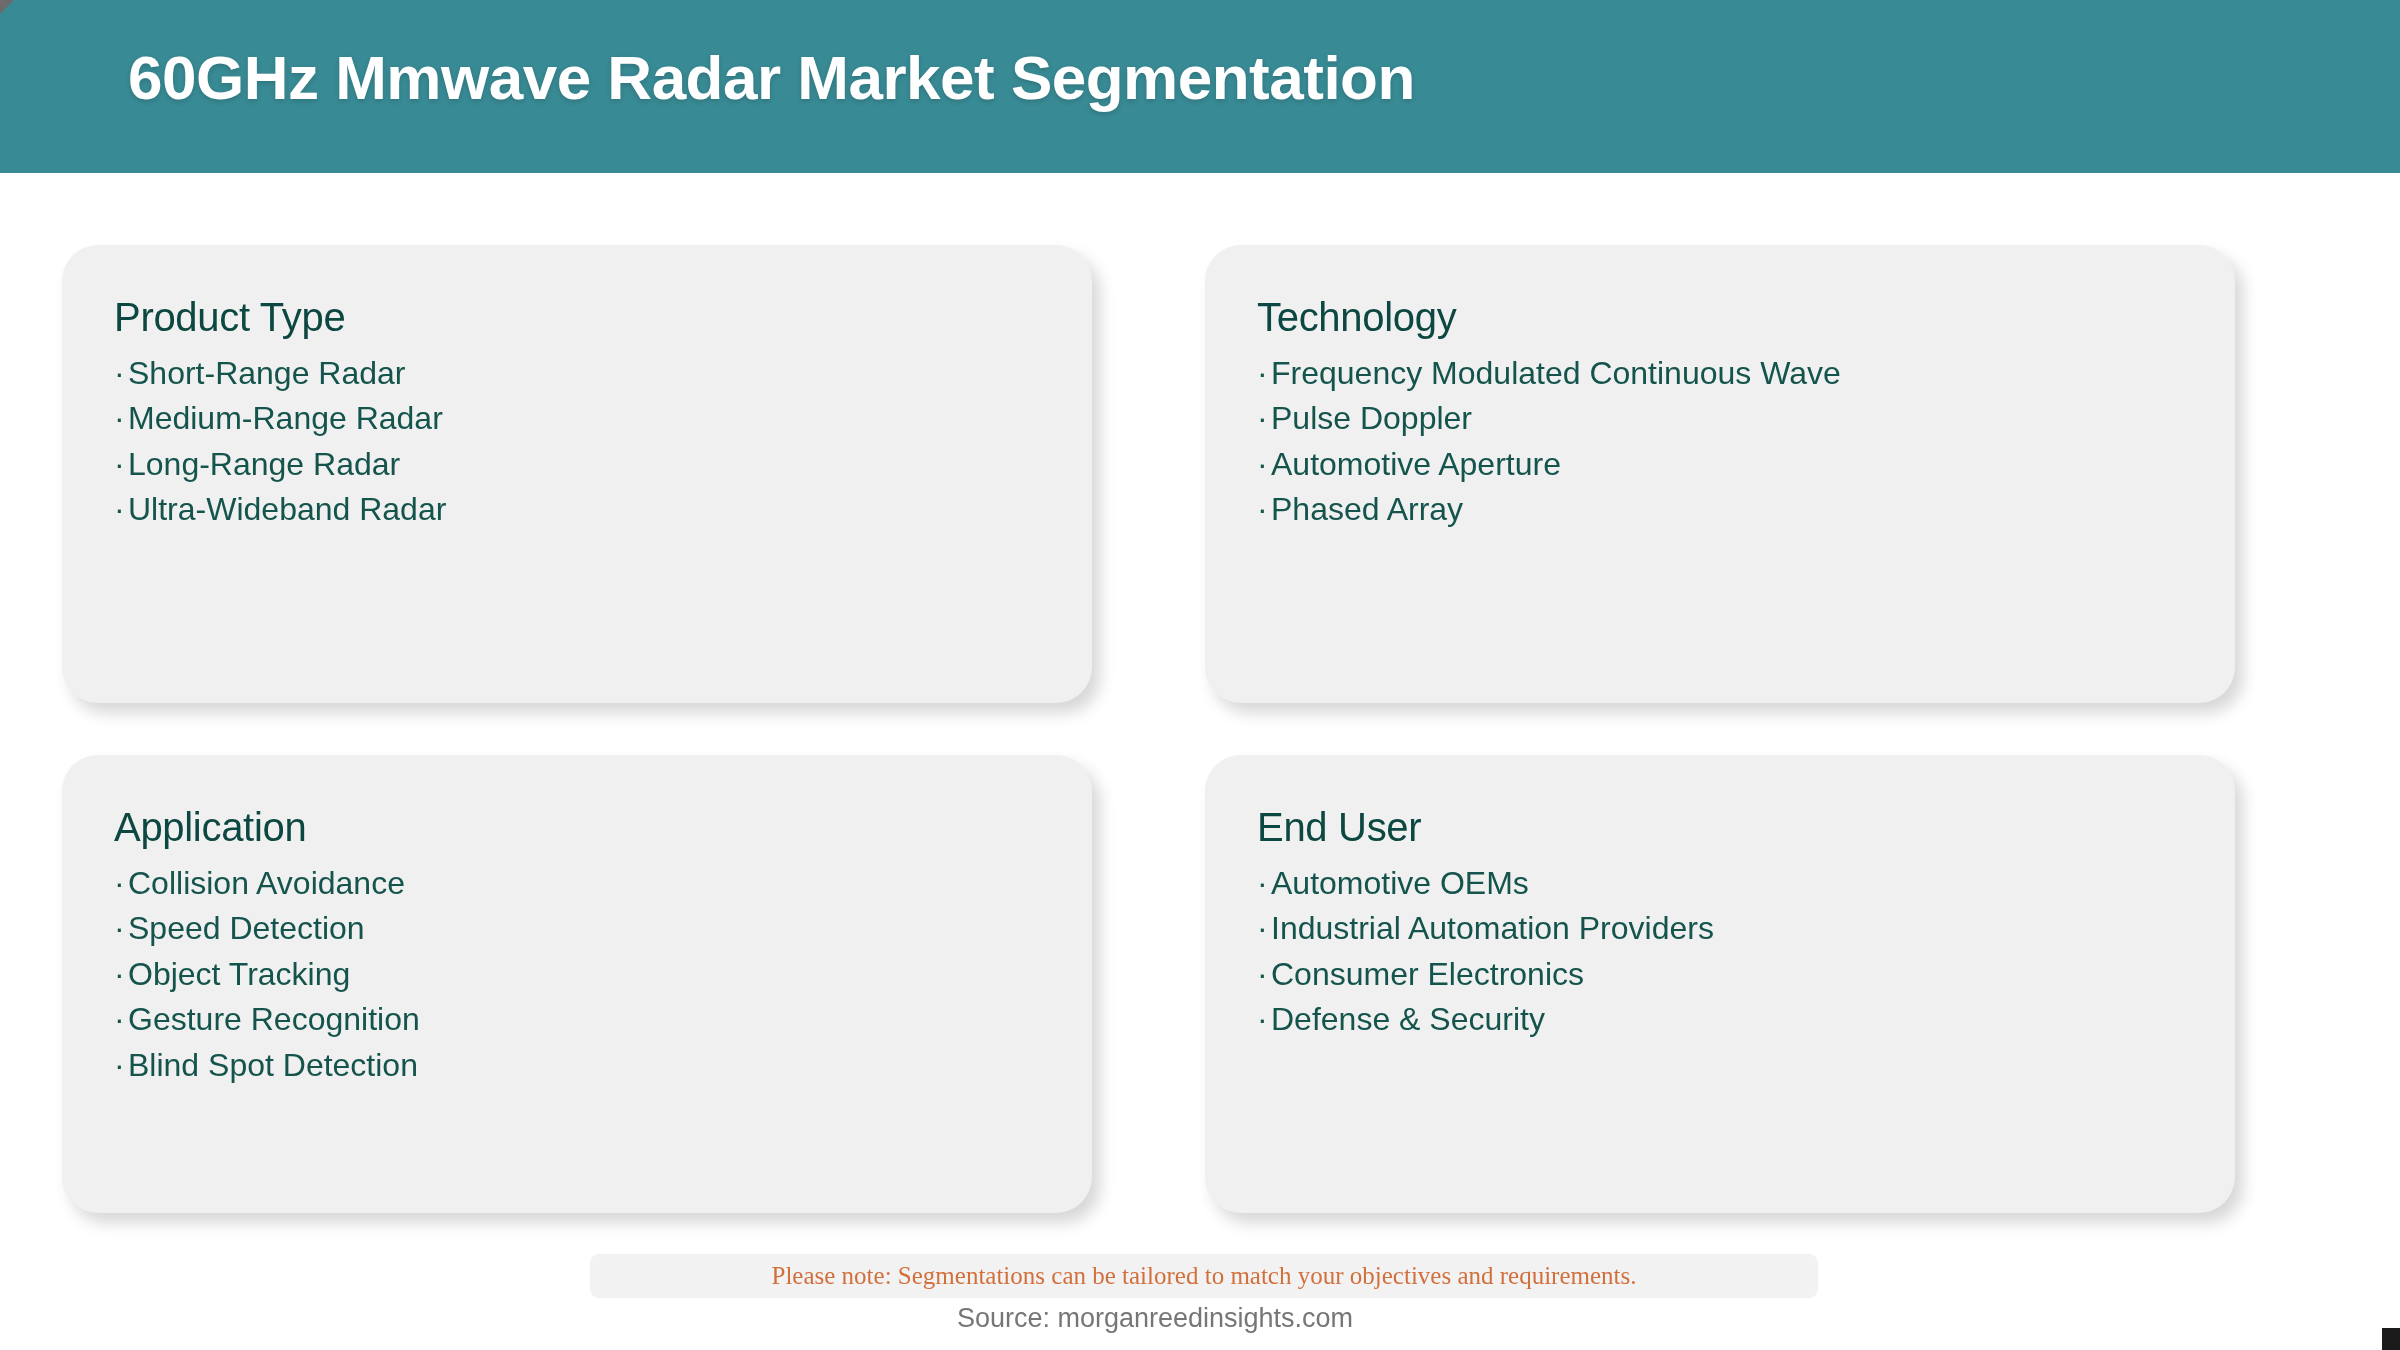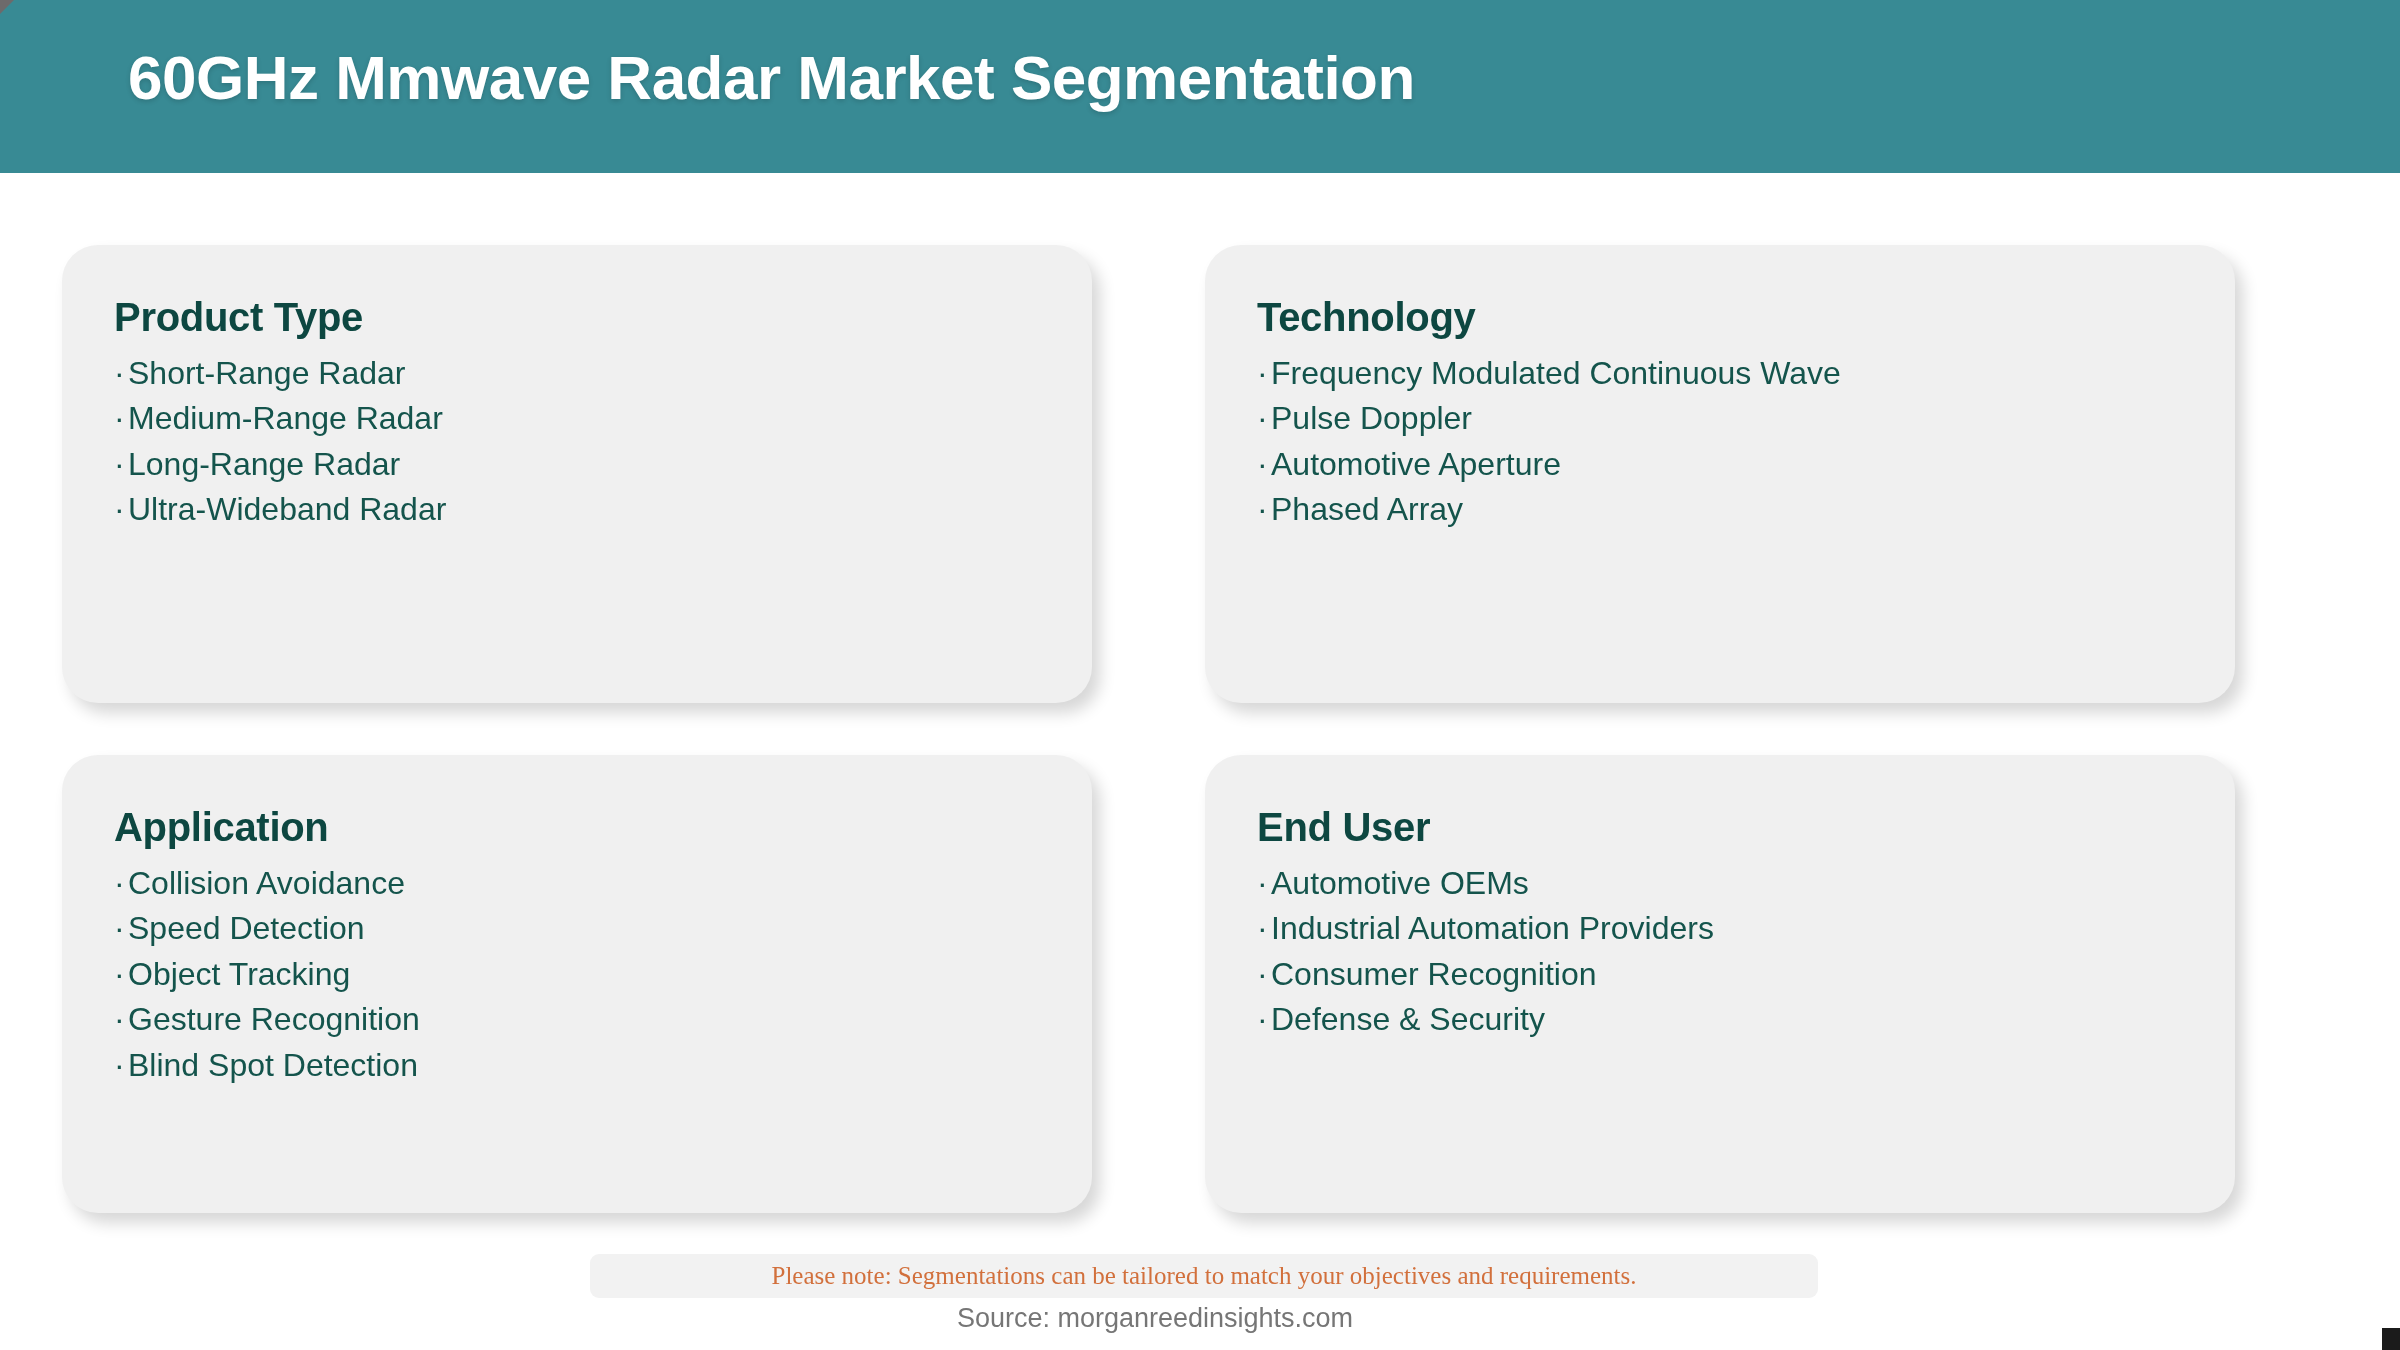--- a/index.html
+++ b/index.html
@@ -55,21 +55,21 @@
     box-shadow:8px 10px 16px rgba(0,0,0,0.16);
     padding:48px 52px 40px 52px;
   }
   .card-1 { left:62px;   top:245px;  width:1030px; height:458px; }
   .card-2 { left:1205px; top:245px;  width:1030px; height:458px; }
   .card-3 { left:62px;   top:755px;  width:1030px; height:458px; }
   .card-4 { left:1205px; top:755px;  width:1030px; height:458px; }
 
   .card-title {
     font-size:40px;
-    font-weight:bold;
+    font-weight:normal;
     color:#0d4741;
     letter-spacing:-0.3px;
     margin-bottom:10px;
     line-height:1.2;
   }
   .card-list { list-style:none; }
   .card-list li {
     font-size:32px;
     color:#14544c;
     line-height:1.42;
@@ -169,21 +169,21 @@
       <li><span class="bullet-dot">·</span><span>Gesture Recognition</span></li>
       <li><span class="bullet-dot">·</span><span>Blind Spot Detection</span></li>
     </ul>
   </div>
 
   <div class="card card-4">
     <div class="card-title">End User</div>
     <ul class="card-list">
       <li><span class="bullet-dot">·</span><span>Automotive OEMs</span></li>
       <li><span class="bullet-dot">·</span><span>Industrial Automation Providers</span></li>
-      <li><span class="bullet-dot">·</span><span>Consumer Recognition</span></li>
+      <li><span class="bullet-dot">·</span><span>Consumer Electronics</span></li>
       <li><span class="bullet-dot">·</span><span>Defense &amp; Security</span></li>
     </ul>
   </div>
 
   <div class="note-box">
     <span class="note-text">Please note: Segmentations can be tailored to match your objectives and requirements.</span>
   </div>
 
   <div class="source-text">Source: morganreedinsights.com</div>
 

